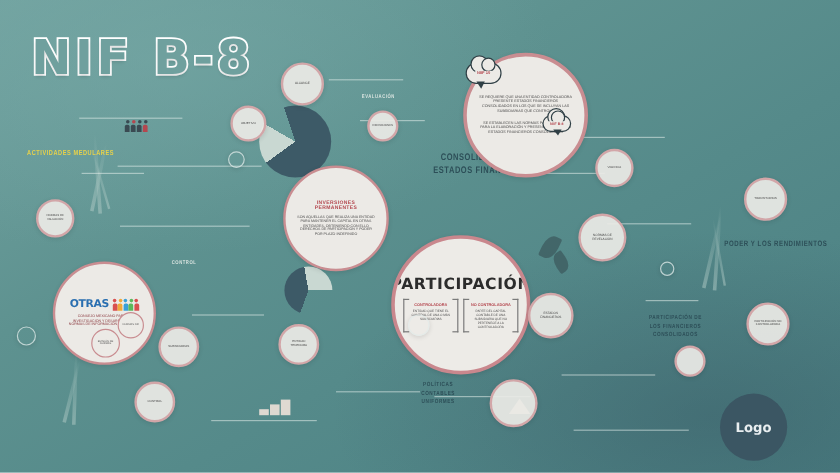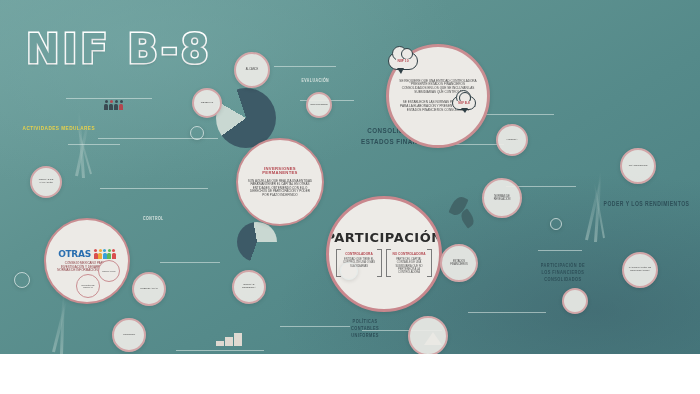--- a/index.html
+++ b/index.html
@@ -3,21 +3,21 @@
 <meta charset="utf-8">
 <style>
   * { box-sizing: border-box; margin: 0; padding: 0; }
   html, body {
     width: 700px; height: 394px;
     overflow: hidden;
     font-family: "Liberation Sans", sans-serif;
   }
   #canvas {
     position: relative;
-    width: 700px; height: 354px;
+    width: 700px; height: 394px;
     background:
       radial-gradient(ellipse 80% 70% at 18% 12%, rgba(118,168,166,0.55) 0%, rgba(118,168,166,0) 60%),
       radial-gradient(ellipse 70% 60% at 85% 88%, rgba(55,86,98,0.45) 0%, rgba(55,86,98,0) 65%),
       linear-gradient(150deg, #72a3a0 0%, #5e9290 35%, #558a8a 60%, #4a7f82 100%);
     overflow: hidden;
     text-decoration: underline;
   }
 
   
   .hline { position: absolute; height: 1px; background: rgba(226,236,234,0.55); }
@@ -381,14 +381,17 @@
   </div>
   <div class="bubble ghost" style="left:408px; top:316px; width:40px; height:40px;">
     <span class="b-body" style="font-size:2.5px; padding:0 4px;"></span>
   </div>
 
   <div class="bubble empty" style="left:190px; top:126px; width:14px; height:14px;"></div>
   <div class="bubble empty" style="left:340px; top:262px; width:18px; height:18px;"></div>
   <div class="bubble empty" style="left:14px; top:272px; width:16px; height:16px;"></div>
   <div class="bubble empty" style="left:550px; top:218px; width:12px; height:12px;"></div>
 
+  <div id="logo-circle">
+    <span>Logo</span>
+  </div>
 
 </div>
 
 </body></html>

